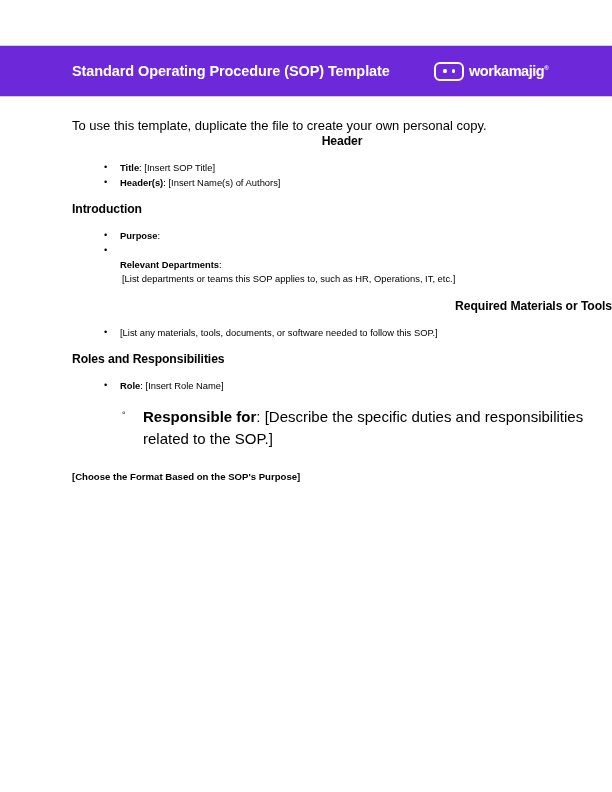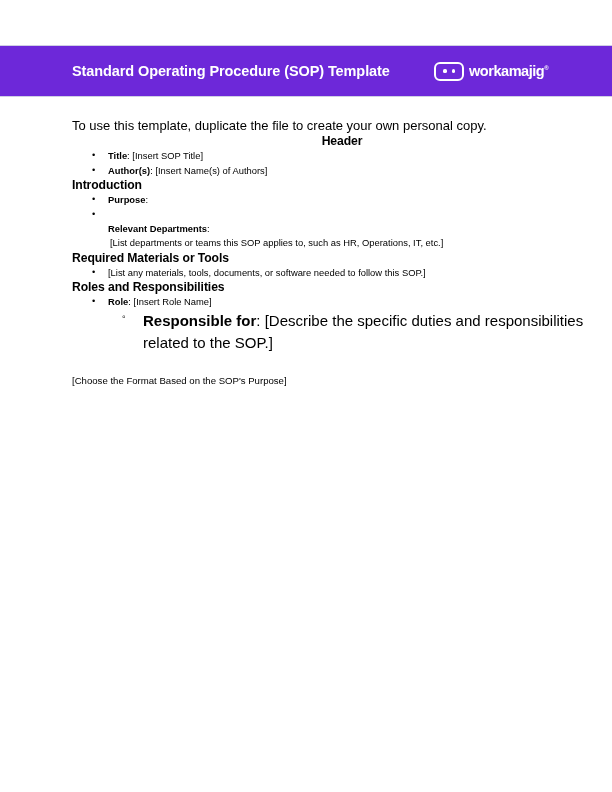--- a/index.html
+++ b/index.html
@@ -96,26 +96,26 @@
     margin: 0;
     padding: 0 0 0 72px;
     font-size: 12.2px;
     font-weight: bold;
     line-height: 1.2;
     letter-spacing: -0.1px;
     color: #000;
   }
   .sec-header   { padding-top: 17px; text-align: center; }
   .sec-intro    { padding-top: 37px; }
-  .sec-required { padding-top: 36px; }
+  .sec-required { padding-top: 36px; text-align: right; }
   .sec-roles    { padding-top: 36px; }
   .sec-procedure{ padding-top: 42px; }
 
   ul.bullets {
-    margin: 0;
+    margin: 12px;
     padding: 0;
     list-style: none;
   }
   ul.bullets > li {
     position: relative;
     padding-left: 108px;
     font-size: 9.4px;
     line-height: 1.56;
     color: #000;
   }
@@ -155,21 +155,21 @@
     padding-left: 2px;
   }
   .list-top { padding-top: 13px; }
   .list-top-2 { padding-top: 14px; }
   .roles-sub-wrap { padding-top: 14px; }
   .roles-tail { padding-top: 4px; }
   .choose {
     margin: 0;
     padding: 20px 0 0 72px;
     font-size: 9.6px;
-    font-weight: normal;
+    font-weight: bold;
     line-height: 1.3;
     color: #000;
   }
 </style>
 </head>
 <body>
 
 <div class="banner">
   <div class="banner-title">Standard Operating Procedure (SOP) Template</div>
 
@@ -182,21 +182,21 @@
   </div>
 </div>
 
 <div class="doc">
 
   <p class="intro-note">To use this template, duplicate the file to create your own personal copy.</p>
 
   <h2 class="section sec-header">Header</h2>
   <ul class="bullets list-top">
     <li><span class="lbl">Title</span><span>: [Insert SOP Title]</span></li>
-    <li><span class="lbl">Author(s)</span><span>: [Insert Name(s) of Authors]</span></li>
+    <li><span class="lbl">Header(s)</span><span>: [Insert Name(s) of Authors]</span></li>
   </ul>
 
   <h2 class="section sec-intro">Introduction</h2>
   <ul class="bullets list-top-2">
     <li><span class="lbl">Purpose</span><span>:</span></li>
     <li class="gap-top" style="padding-top:14px"><span class="lbl">Relevant Departments</span><span>:</span><span class="sub-line">[List departments or teams this SOP applies to, such as HR, Operations, IT, etc.]</span></li>
   </ul>
 
   <h2 class="section sec-required">Required Materials or Tools</h2>
   <ul class="bullets list-top-2">

